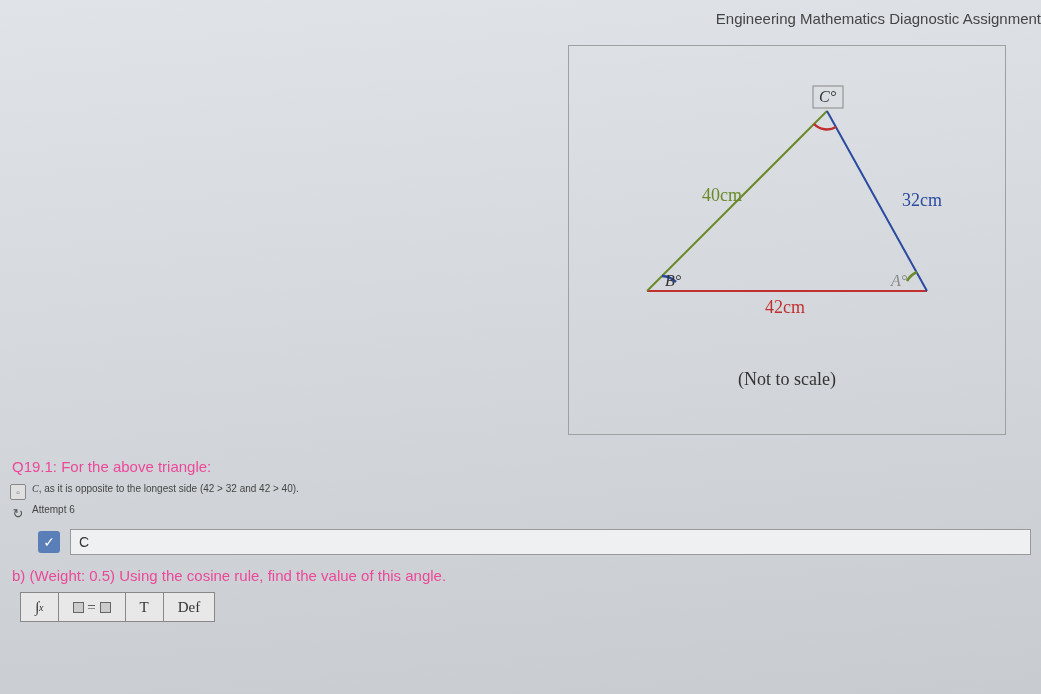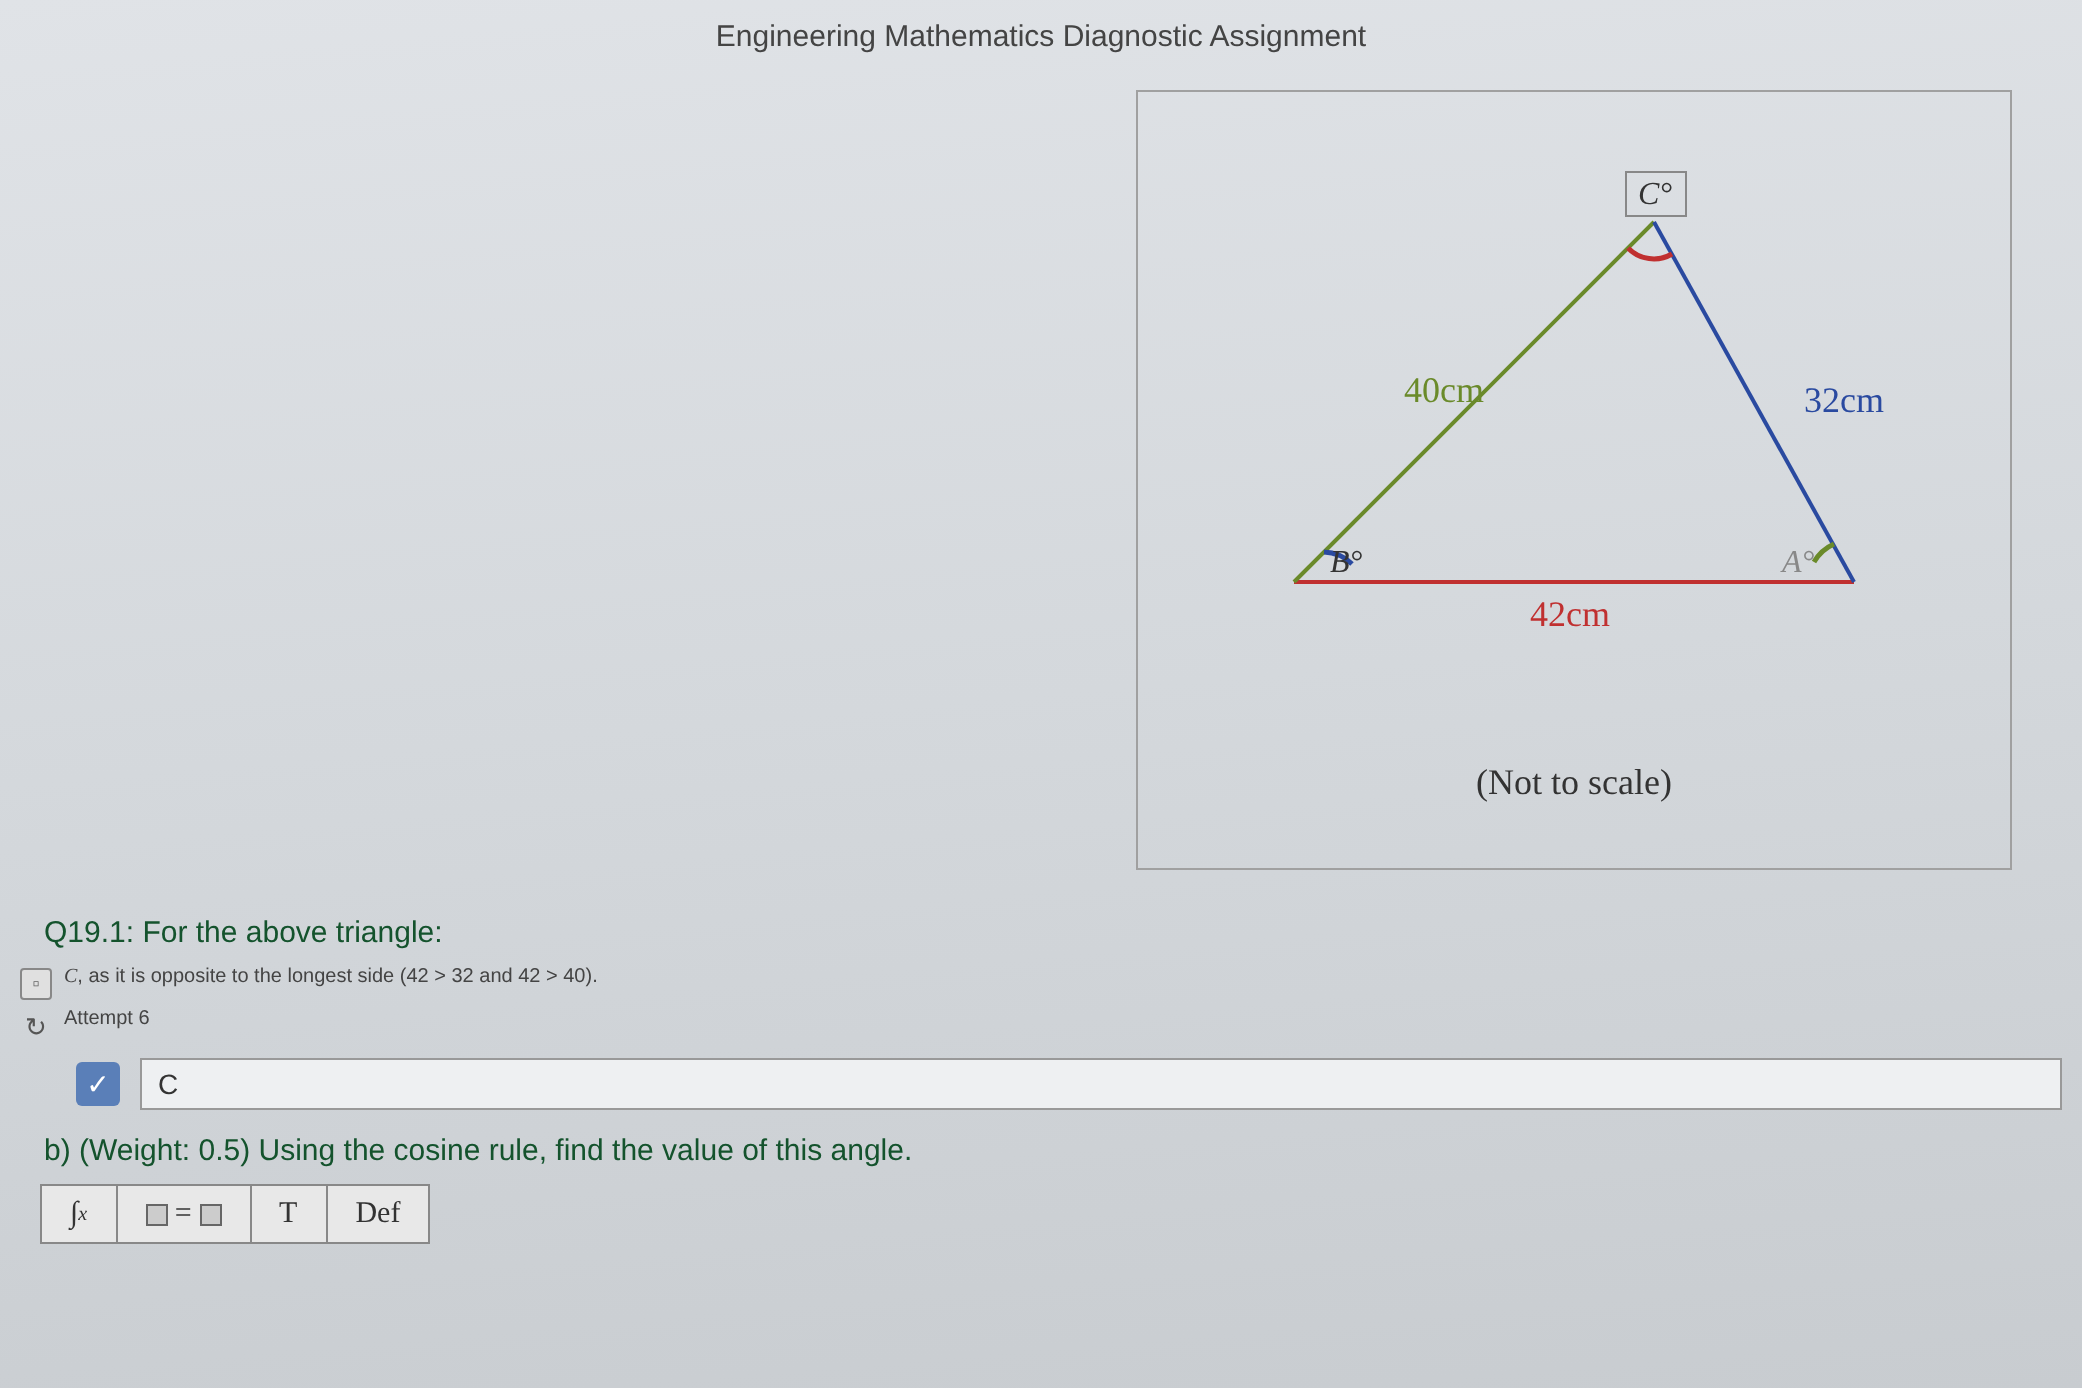--- a/index.html
+++ b/index.html
@@ -7,21 +7,21 @@
       font-family: Arial, Helvetica, sans-serif;
       background: #d8dce0;
       background: linear-gradient(175deg, #e0e3e7 0%, #d4d8dc 50%, #c8ccd0 100%);
       width: 1041px;
       height: 694px;
       overflow: hidden;
       position: relative;
       color: #333;
     }
     .page-title {
-      text-align: center;
+      text-align: right;
       font-size: 15px;
       padding: 10px 0 6px 0;
       color: #444;
       width: 100%;
     }
     .diagram-box {
       position: absolute;
       right: 35px;
       top: 45px;
       width: 438px;
@@ -31,33 +31,33 @@
     }
     .diagram-svg {
       display: block;
       margin: 35px auto 0 auto;
     }
     .not-to-scale {
       text-align: center;
       font-family: Georgia, 'Times New Roman', serif;
       font-size: 18px;
       color: #333;
-      margin-top: 60px;
+      margin-top: 48px;
     }
     .question-area {
       position: absolute;
       left: 0;
       top: 450px;
       width: 100%;
       padding: 0 10px;
     }
     .q-line {
       font-size: 15px;
-      color: #14532d;
-      margin: 8px 12px;
+      color: #ec4899;
+      margin: 8px 2px;
     }
     .feedback-row {
       display: flex;
       align-items: flex-start;
       gap: 6px;
       margin: 4px 0;
     }
     .fold-icon {
       width: 16px;
       height: 16px;

